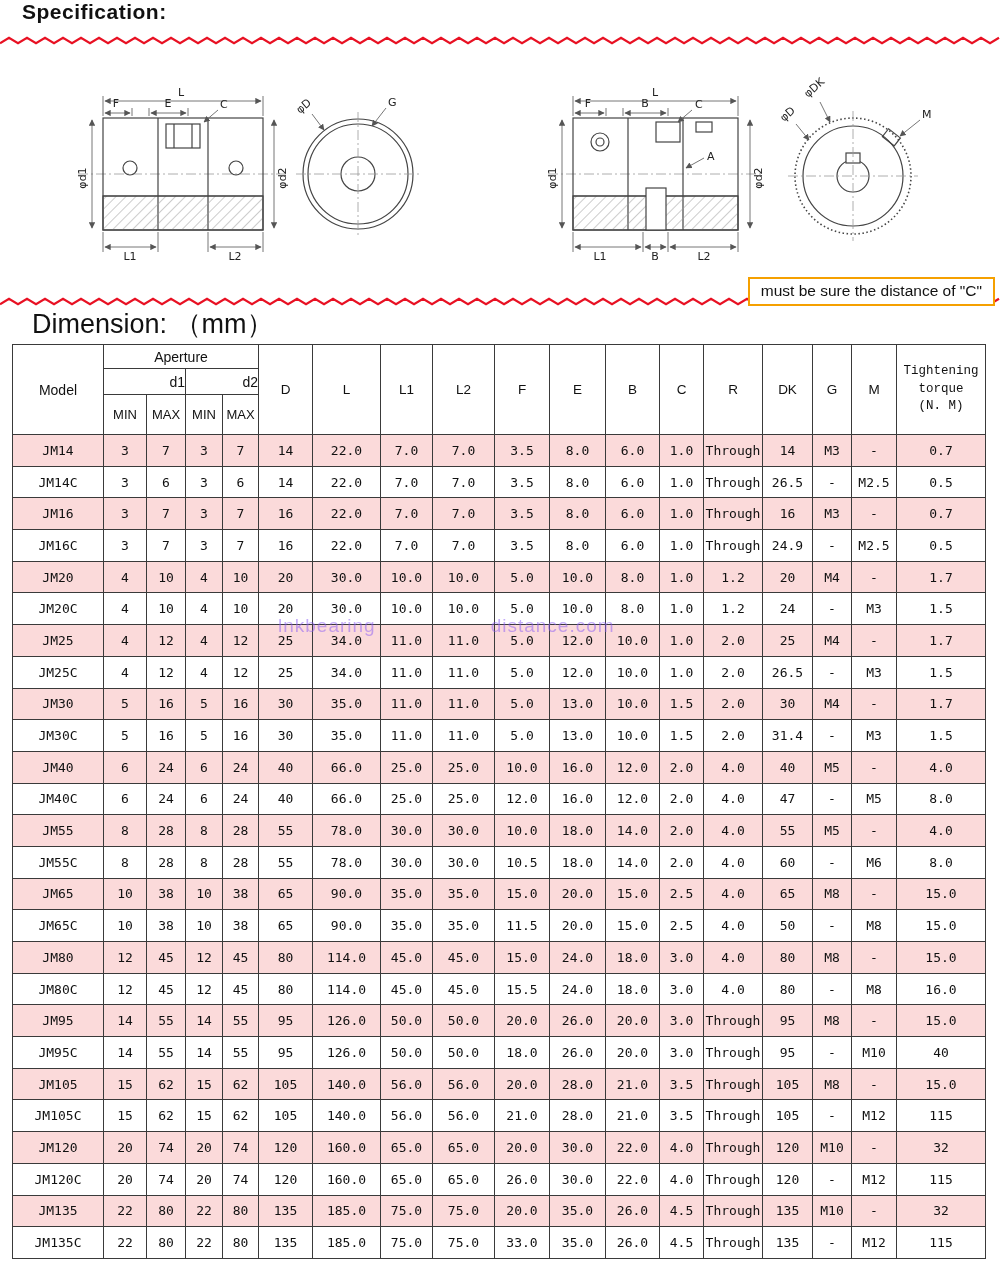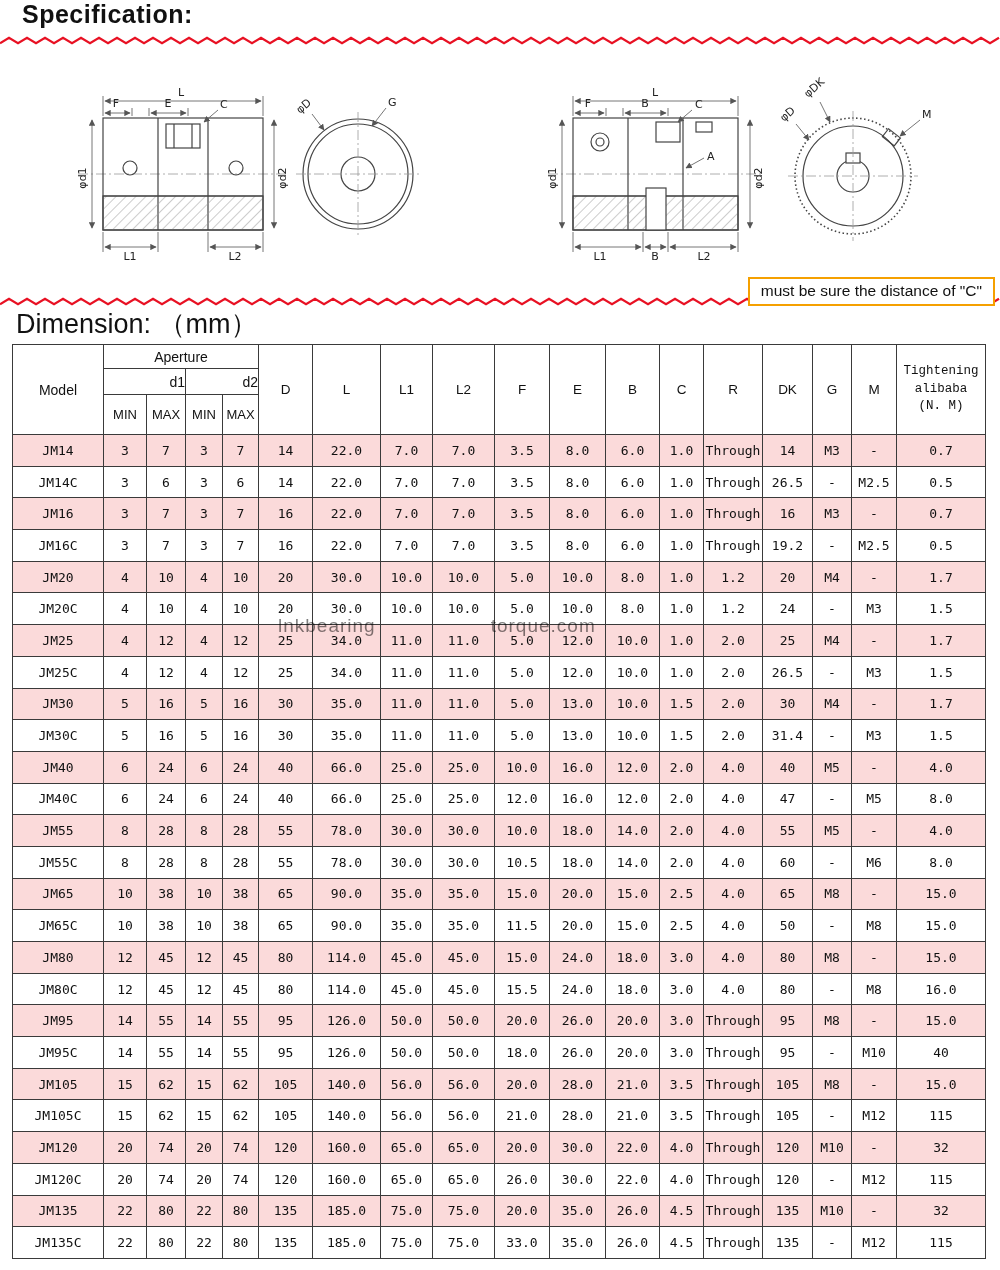--- a/index.html
+++ b/index.html
@@ -1,21 +1,21 @@
 <!DOCTYPE html>
 <html><head>
 <meta charset="utf-8">
 <style>
   * { box-sizing: border-box; }
   html,body { margin:0; padding:0; background:#fff; }
   body { font-family:"Liberation Sans", sans-serif; color:#111; }
   #page { position:relative; width:1000px; height:1270px; background:#fff; overflow:hidden; }
 
-  .spec-heading { position:absolute; left:22px; top:0; font-size:25px; font-weight:bold; letter-spacing:.5px; }
-  .dim-heading  { position:absolute; left:16px; top:306px; font-size:27px; font-weight:500; }
+  .spec-heading { position:absolute; left:22px; top:0; font-size:21px; font-weight:bold; letter-spacing:.5px; }
+  .dim-heading  { position:absolute; left:32px; top:306px; font-size:27px; font-weight:500; }
 
   svg.zigzag { position:absolute; left:0; width:1000px; height:10px; }
   #zig1 { top:36px; }
   #zig2 { top:297px; }
 
   .note-box { position:absolute; right:5px; top:277px; z-index:3; background:#fff;
               border:2px solid #f5a000; padding:3px 11px 4px; font-size:15.5px;margin-left:8px; }
 
   .drawing { position:absolute; top:56px; }
   #drawing-left  { left:48px; }
@@ -31,21 +31,21 @@
   th.aperture{ font-size:14px; height:24px; }
   th.sub     { font-size:14px; height:26px;text-align:right; }
   th.minmax  { font-size:13px; height:40px; }
   th.col     { font-size:13.5px; }
   th.torque  { font-size:12.5px; line-height:1.4;font-family:Liberation Mono, monospace; }
   .dims td { font-family:"DejaVu Sans Mono","Liberation Mono",monospace;
              font-size:13px; height:31.7px; background:#fff; }
   .dims tbody tr:nth-child(odd) td { background:#fbdada; }
 
   .watermark { position:absolute; top:615px; left:278px; z-index:4; display:flex; gap:115px;
-               font-size:19px; color:#000000; opacity:.5; letter-spacing:1px; pointer-events:none; }
+               font-size:19px; color:#8b5cf6; opacity:.5; letter-spacing:1px; pointer-events:none; }
 </style>
 </head>
 <body>
 
 <div id="page">
 
   <div class="spec-heading">Specification:</div>
   <svg id="zig1" class="zigzag" viewBox="0 0 1000 10">
       <polyline points="0,7.2 9,1.8 18,7.2 27,1.8 36,7.2 45,1.8 54,7.2 63,1.8 72,7.2 81,1.8 90,7.2 99,1.8 108,7.2 117,1.8 126,7.2 135,1.8 144,7.2 153,1.8 162,7.2 171,1.8 180,7.2 189,1.8 198,7.2 207,1.8 216,7.2 225,1.8 234,7.2 243,1.8 252,7.2 261,1.8 270,7.2 279,1.8 288,7.2 297,1.8 306,7.2 315,1.8 324,7.2 333,1.8 342,7.2 351,1.8 360,7.2 369,1.8 378,7.2 387,1.8 396,7.2 405,1.8 414,7.2 423,1.8 432,7.2 441,1.8 450,7.2 459,1.8 468,7.2 477,1.8 486,7.2 495,1.8 504,7.2 513,1.8 522,7.2 531,1.8 540,7.2 549,1.8 558,7.2 567,1.8 576,7.2 585,1.8 594,7.2 603,1.8 612,7.2 621,1.8 630,7.2 639,1.8 648,7.2 657,1.8 666,7.2 675,1.8 684,7.2 693,1.8 702,7.2 711,1.8 720,7.2 729,1.8 738,7.2 747,1.8 756,7.2 765,1.8 774,7.2 783,1.8 792,7.2 801,1.8 810,7.2 819,1.8 828,7.2 837,1.8 846,7.2 855,1.8 864,7.2 873,1.8 882,7.2 891,1.8 900,7.2 909,1.8 918,7.2 927,1.8 936,7.2 945,1.8 954,7.2 963,1.8 972,7.2 981,1.8 990,7.2 999,1.8" fill="none" stroke="#e81123" stroke-width="2.2"></polyline>
     </svg>
@@ -192,21 +192,21 @@
 
   <div class="note-box">must be sure the distance of "C"</div>
   <svg id="zig2" class="zigzag" viewBox="0 0 1000 10">
       <polyline points="0,7.2 9,1.8 18,7.2 27,1.8 36,7.2 45,1.8 54,7.2 63,1.8 72,7.2 81,1.8 90,7.2 99,1.8 108,7.2 117,1.8 126,7.2 135,1.8 144,7.2 153,1.8 162,7.2 171,1.8 180,7.2 189,1.8 198,7.2 207,1.8 216,7.2 225,1.8 234,7.2 243,1.8 252,7.2 261,1.8 270,7.2 279,1.8 288,7.2 297,1.8 306,7.2 315,1.8 324,7.2 333,1.8 342,7.2 351,1.8 360,7.2 369,1.8 378,7.2 387,1.8 396,7.2 405,1.8 414,7.2 423,1.8 432,7.2 441,1.8 450,7.2 459,1.8 468,7.2 477,1.8 486,7.2 495,1.8 504,7.2 513,1.8 522,7.2 531,1.8 540,7.2 549,1.8 558,7.2 567,1.8 576,7.2 585,1.8 594,7.2 603,1.8 612,7.2 621,1.8 630,7.2 639,1.8 648,7.2 657,1.8 666,7.2 675,1.8 684,7.2 693,1.8 702,7.2 711,1.8 720,7.2 729,1.8 738,7.2 747,1.8 756,7.2 765,1.8 774,7.2 783,1.8 792,7.2 801,1.8 810,7.2 819,1.8 828,7.2 837,1.8 846,7.2 855,1.8 864,7.2 873,1.8 882,7.2 891,1.8 900,7.2 909,1.8 918,7.2 927,1.8 936,7.2 945,1.8 954,7.2 963,1.8 972,7.2 981,1.8 990,7.2 999,1.8" fill="none" stroke="#e81123" stroke-width="2.2"></polyline>
     </svg>
 
   <div class="dim-heading">Dimension: （mm）</div>
 
   <div class="watermark">
     <span>lnkbearing</span>
-    <span>torque.com</span>
+    <span>distance.com</span>
   </div>
 
   <table class="dims">
     <colgroup>
       <col style="width:91px">
         <col style="width:43px">
         <col style="width:39px">
         <col style="width:37px">
       <col style="width:36px">
         <col style="width:54px">
@@ -234,21 +234,21 @@
         <th class="col" rowspan="3">F</th>
         <th class="col" rowspan="3">E</th>
         <th class="col" rowspan="3">B</th>
         <th class="col" rowspan="3">C</th>
         <th class="col" rowspan="3">R</th>
         <th class="col" rowspan="3">DK</th>
         <th class="col" rowspan="3">G</th>
         <th class="col" rowspan="3">M</th>
         <th class="torque" rowspan="3">
           <div>Tightening</div>
-          <div>alibaba</div>
+          <div>torque</div>
           <div>(N. M)</div>
         </th>
       </tr>
       <tr>
         <th class="sub" colspan="2">d1</th>
         <th class="sub" colspan="2">d2</th>
       </tr>
       <tr>
         <th class="minmax">MIN</th>
         <th class="minmax">MAX</th>
@@ -325,21 +325,21 @@
           <td>7</td>
           <td>16</td>
           <td>22.0</td>
           <td>7.0</td>
           <td>7.0</td>
           <td>3.5</td>
           <td>8.0</td>
           <td>6.0</td>
           <td>1.0</td>
           <td>Through</td>
-          <td>19.2</td>
+          <td>24.9</td>
           <td>-</td>
           <td>M2.5</td>
           <td>0.5</td>
         </tr>
         <tr>
           <td>JM20</td>
           <td>4</td>
           <td>10</td>
           <td>4</td>
           <td>10</td>

